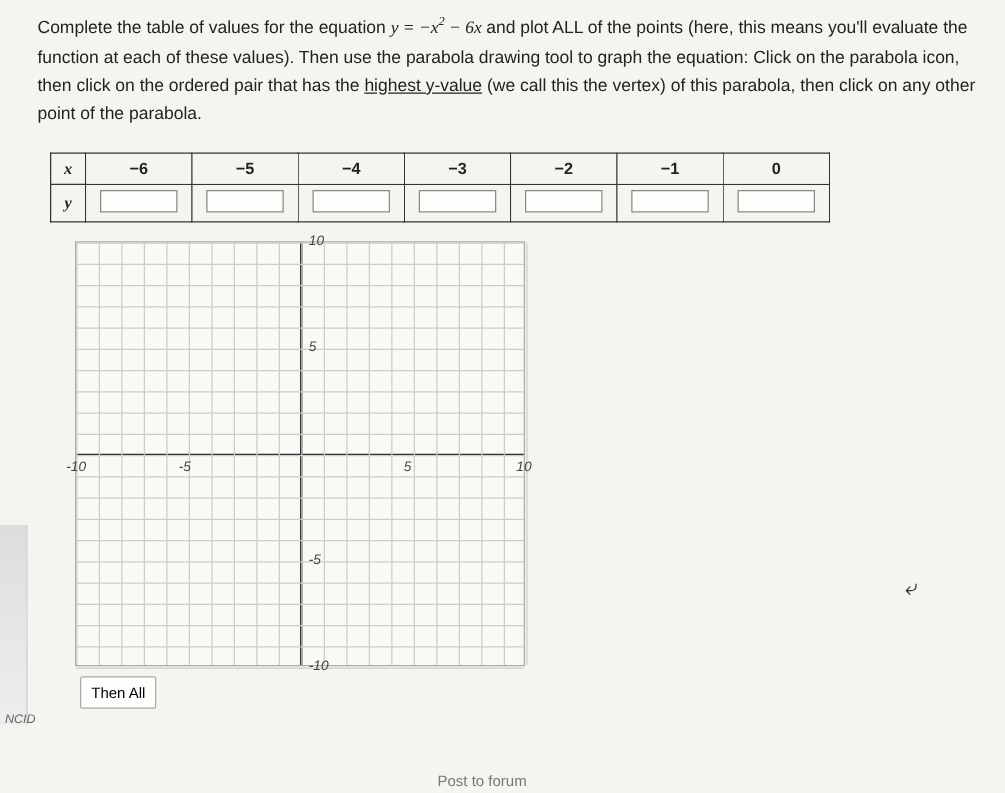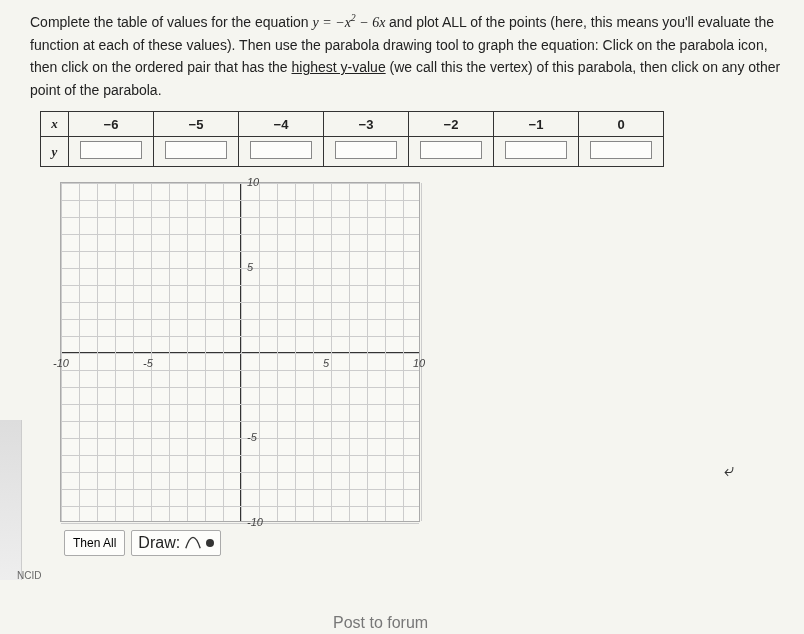--- a/index.html
+++ b/index.html
@@ -9,21 +9,21 @@
       width: 804px;
       height: 634px;
       overflow: hidden;
       position: relative;
       padding: 10px 20px 0 30px;
       color: #222;
     }
     .instructions {
       font-size: 14px;
       line-height: 1.6;
-      margin-bottom: 10px;
+      margin-bottom: 20px;
     }
     .equation {
       font-style: italic;
       font-family: 'Times New Roman', serif;
     }
     .sup { vertical-align: super; font-size: 0.7em; }
     .underline { text-decoration: underline; }
     .table-container {
       margin: 8px 0 15px 10px;
     }
@@ -104,38 +104,39 @@
     }
     .parabola-icon svg { width: 18px; height: 18px; }
     .dot-icon {
       width: 8px; height: 8px;
       background: #333;
       border-radius: 50%;
       display: inline-block;
     }
     .side-label {
       position: absolute;
-      left: 17px;
+      left: 4px;
       top: 570px;
       font-size: 10px;
       color: #666;
       writing-mode: horizontal-tb;
+      font-style: italic;
     }
     .cursor-arrow {
       position: absolute;
       right: 70px;
       top: 460px;
       font-size: 18px;
       color: #333;
     }
     .footer-link {
       position: absolute;
       bottom: 2px;
-      left: 333px;
-      font-size: 16px;
+      left: 350px;
+      font-size: 12px;
       color: #777;
     }
     .left-edge {
       position: absolute;
       left: 0; top: 420px; width: 22px; height: 160px;
       background: linear-gradient(#ddd,#eee);
       border-right: 1px solid #ccc;
     }
   </style>
 </head>
@@ -228,28 +229,19 @@
       <div class="axis-label" style="left: 82px; top: 174px;">-5</div>
       <div class="axis-label" style="left: 262px; top: 174px;">5</div>
       <div class="axis-label" style="left: 352px; top: 174px;">10</div>
       <div class="axis-label" style="left: 186px; top: 333px;">-10</div>
       <div class="axis-label" style="left: 186px; top: 248px;">-5</div>
       <div class="axis-label" style="left: 186px; top: 78px;">5</div>
       <div class="axis-label" style="left: 186px; top: -7px;">10</div>
     </div>
   <div class="toolbar">
     <button class="tool-btn">Then All</button>
-    <div class="draw-group">
-      <span>Draw:</span>
-      <span class="parabola-icon">
-        <svg viewBox="0 0 20 20">
-            <path d="M2 18 Q10 -6 18 18" stroke="#333" stroke-width="1.5" fill="none"></path>
-          </svg>
-      </span>
-      <span class="dot-icon"></span>
-    </div>
   </div>
 </div>
 
 <div class="left-edge"></div>
 <div class="side-label">NCID</div>
 <div class="cursor-arrow">⤶</div>
 <div class="footer-link">Post to forum</div>
 
 </body></html>

